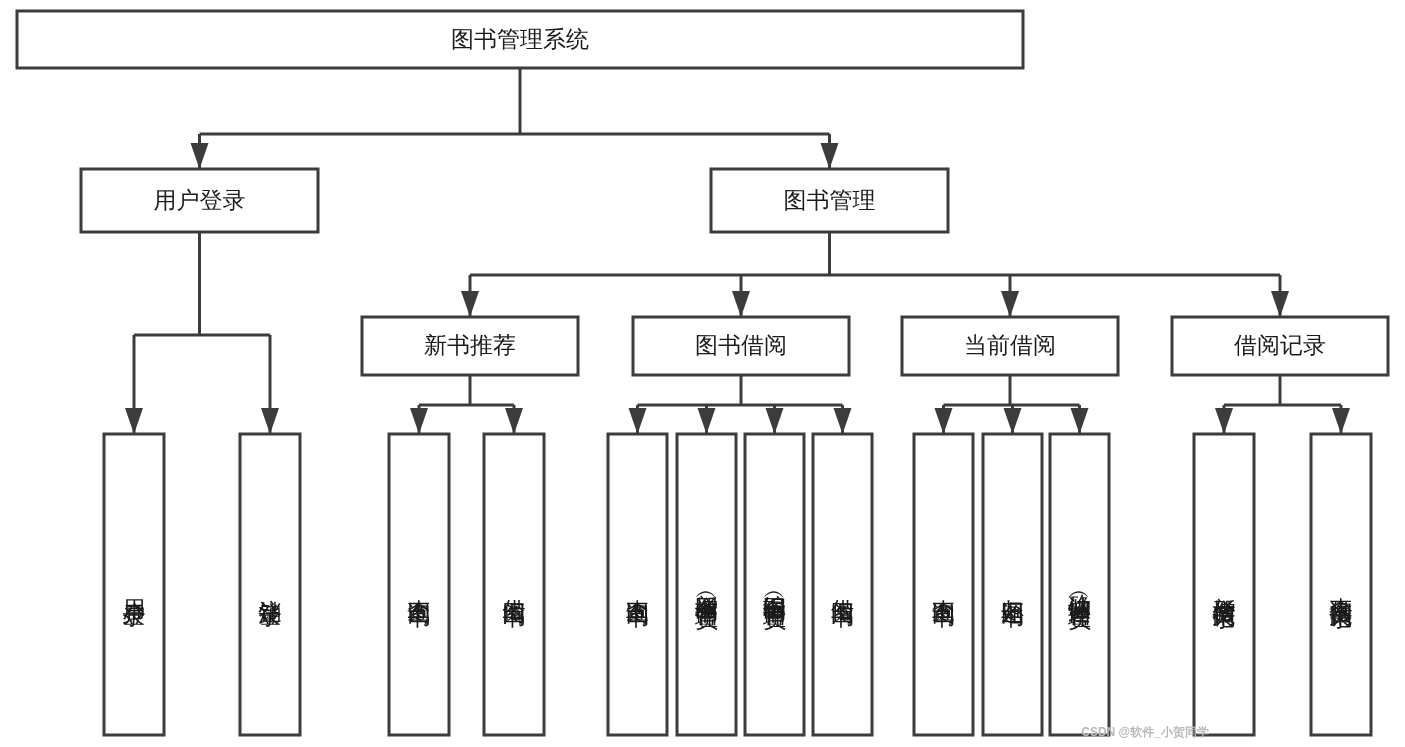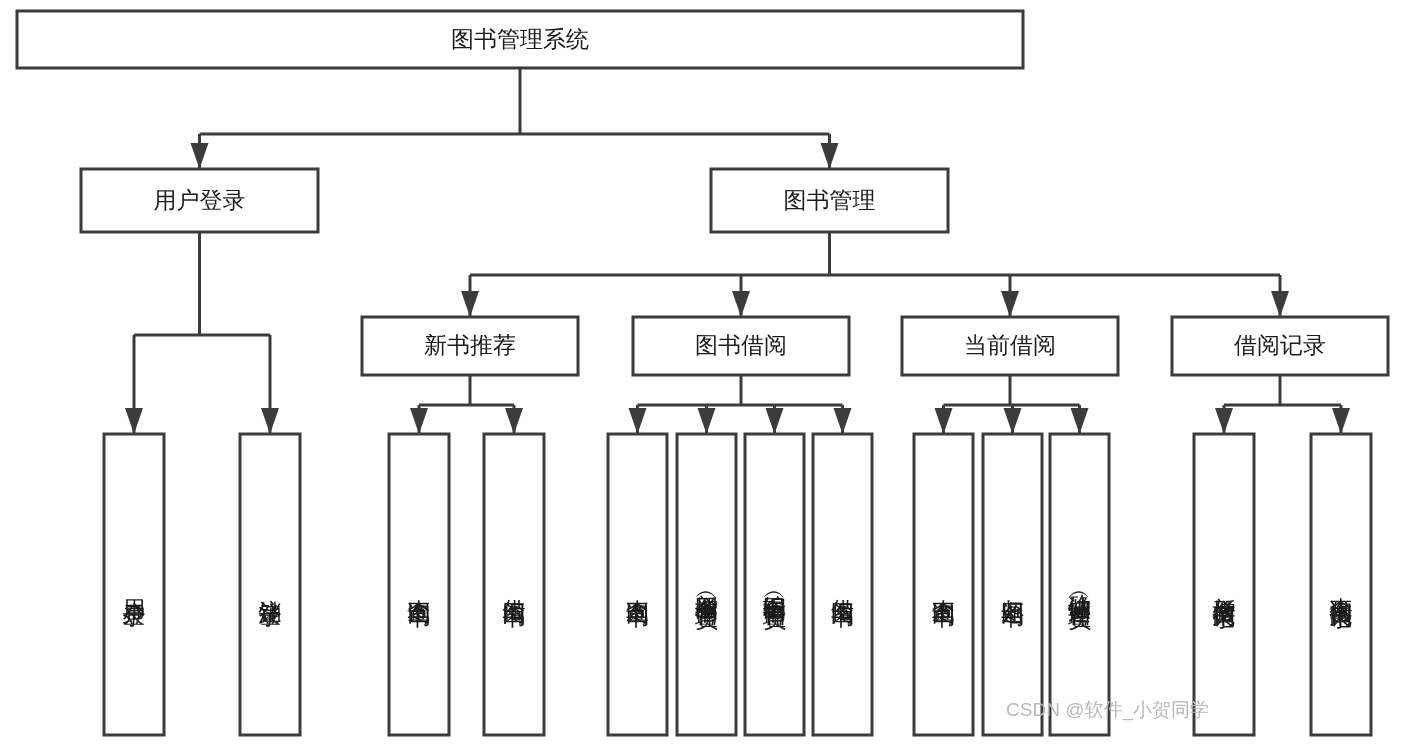--- a/index.html
+++ b/index.html
@@ -25,23 +25,23 @@
     writing-mode:vertical-rl;
     text-orientation:upright;
     letter-spacing:2px;
     display:flex;align-items:center;justify-content:center;
     text-align:center;
     line-height:1;
     white-space:nowrap;
     pointer-events:none;
   }
   #watermark{
-    position:absolute;right:8px;bottom:24px;
+    position:absolute;right:8px;bottom:6px;
     font-family:"Liberation Sans","DejaVu Sans",sans-serif;
-    font-size:19px;color:#b9b9b9;white-space:nowrap;
+    font-size:12px;color:#b9b9b9;white-space:nowrap;font-weight:bold;
   }
 </style>
 </head>
 <body>
 
 <div id="diagram-root">
 
   <svg id="tree" viewBox="0 0 1405 747">
     <g id="connectors">
         <line x1="520" y1="68" x2="520" y2="134" class="conn"></line>

